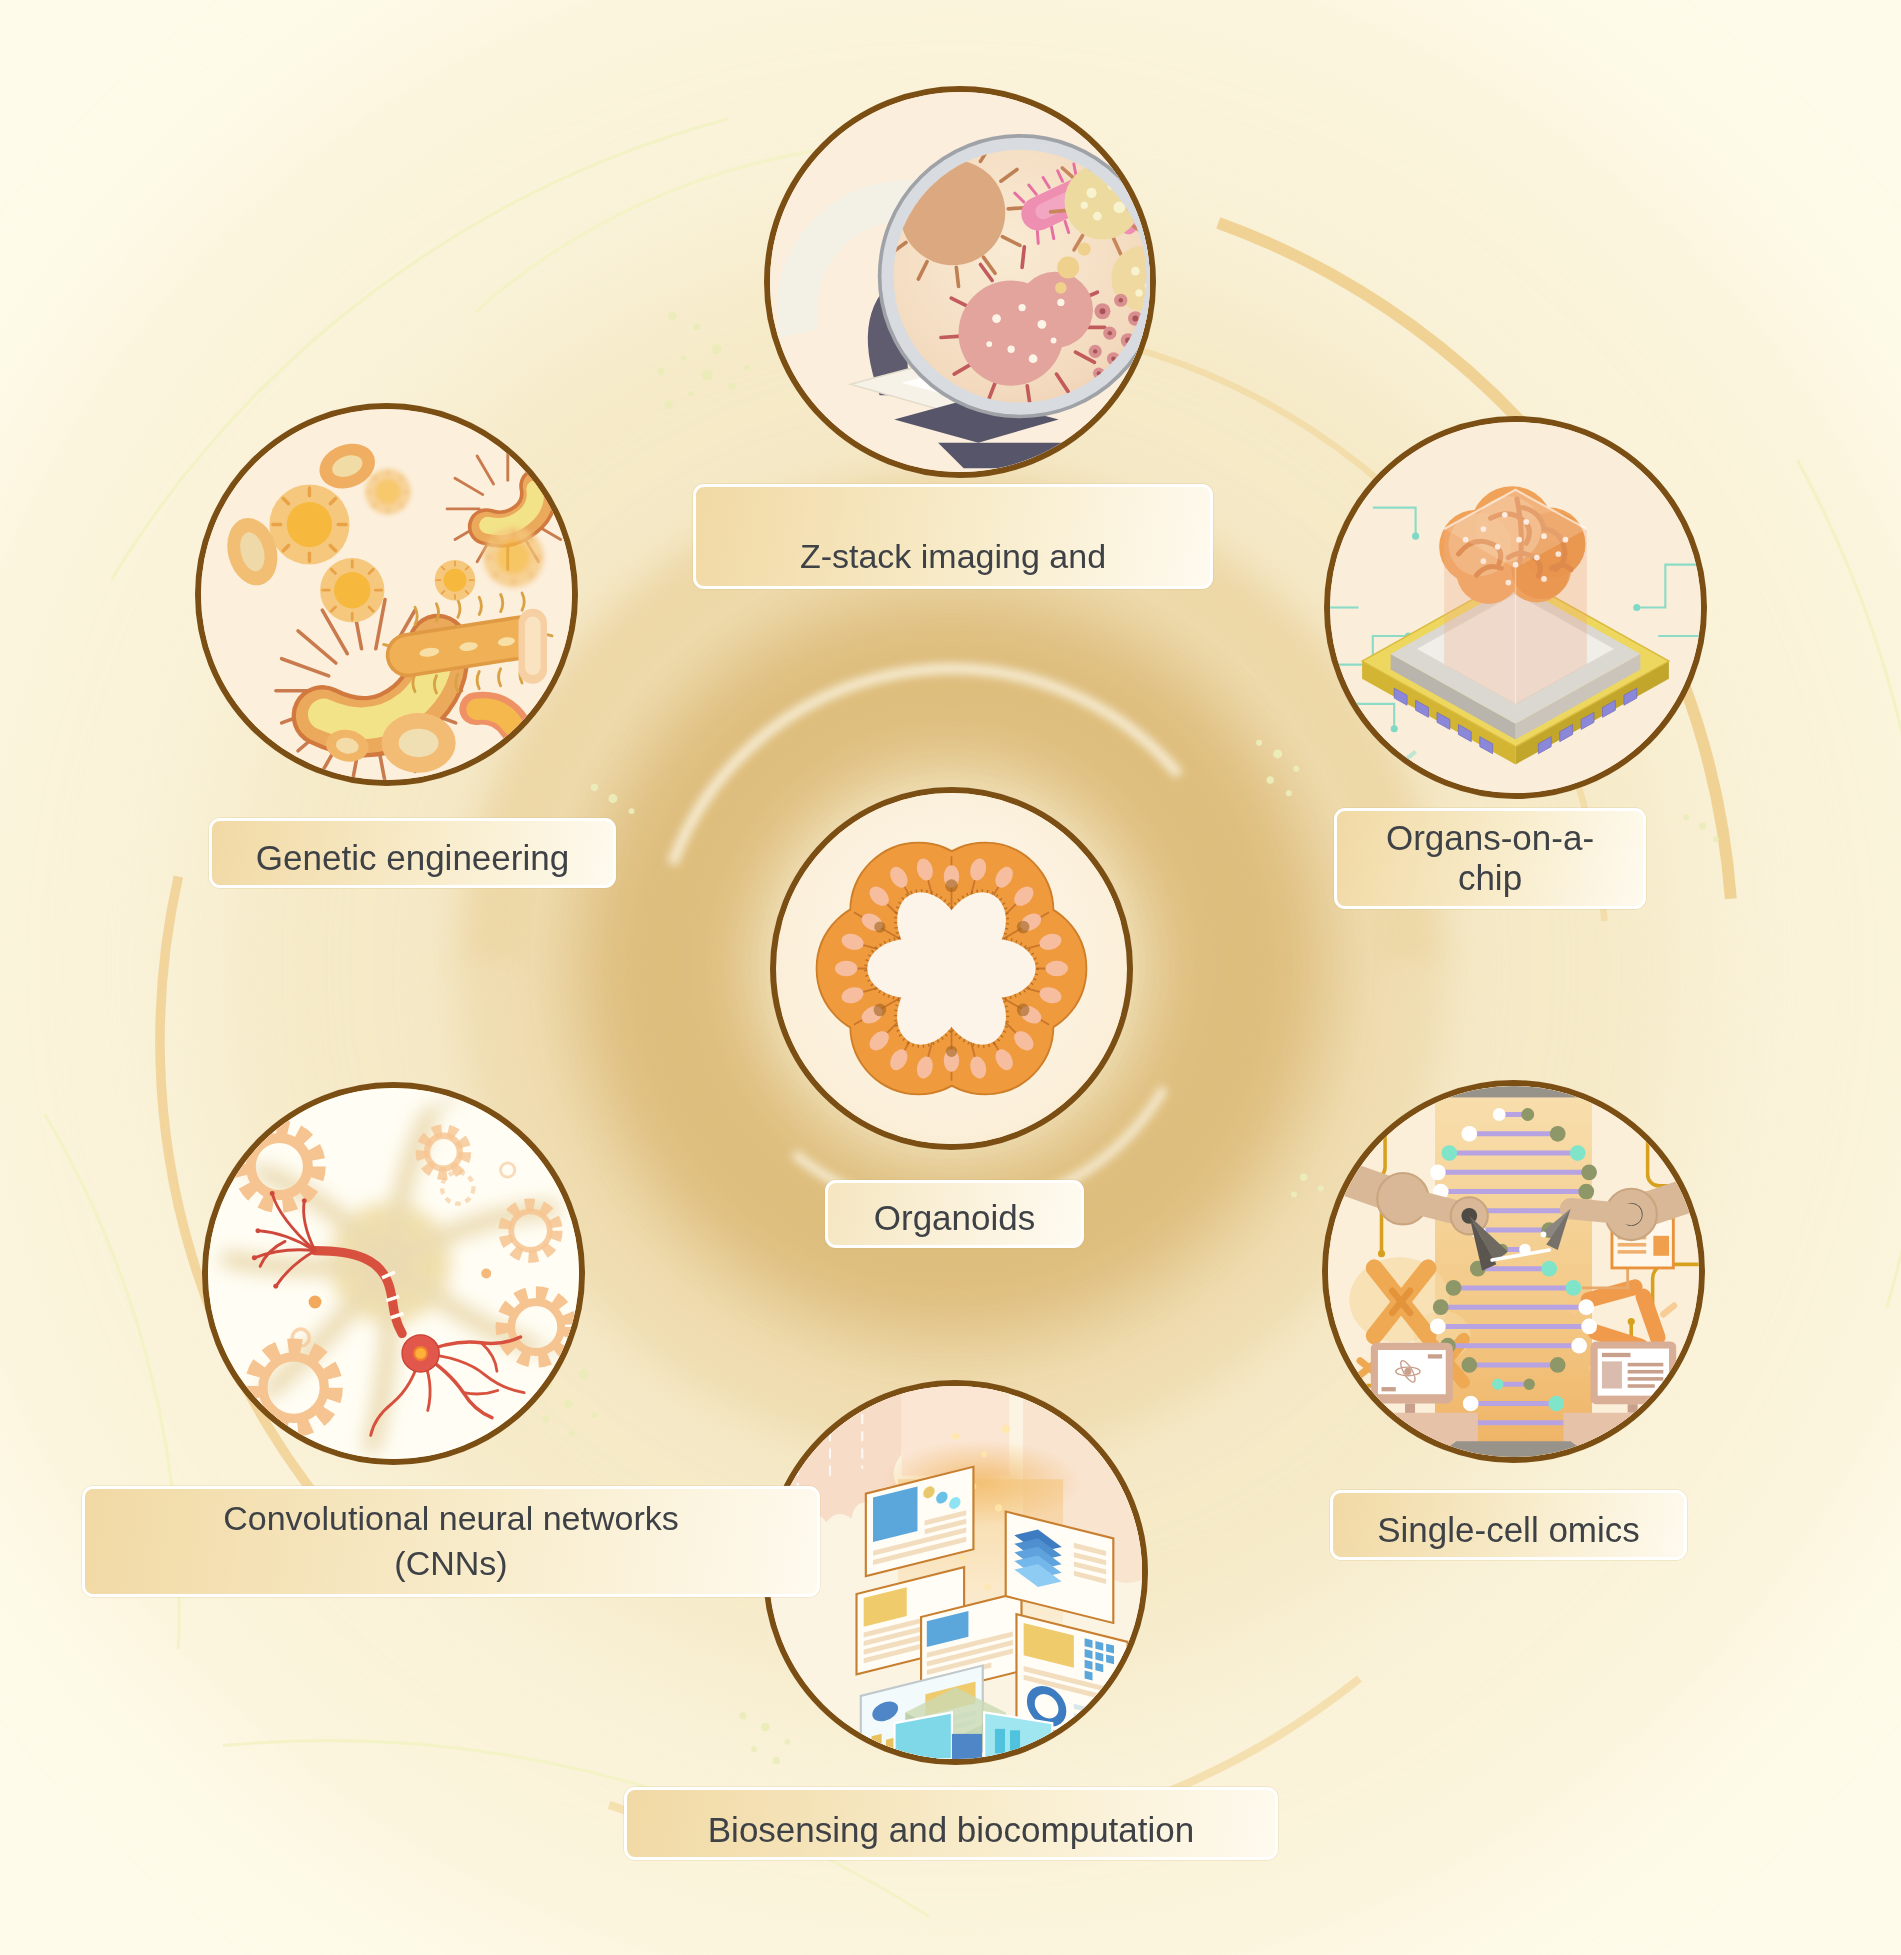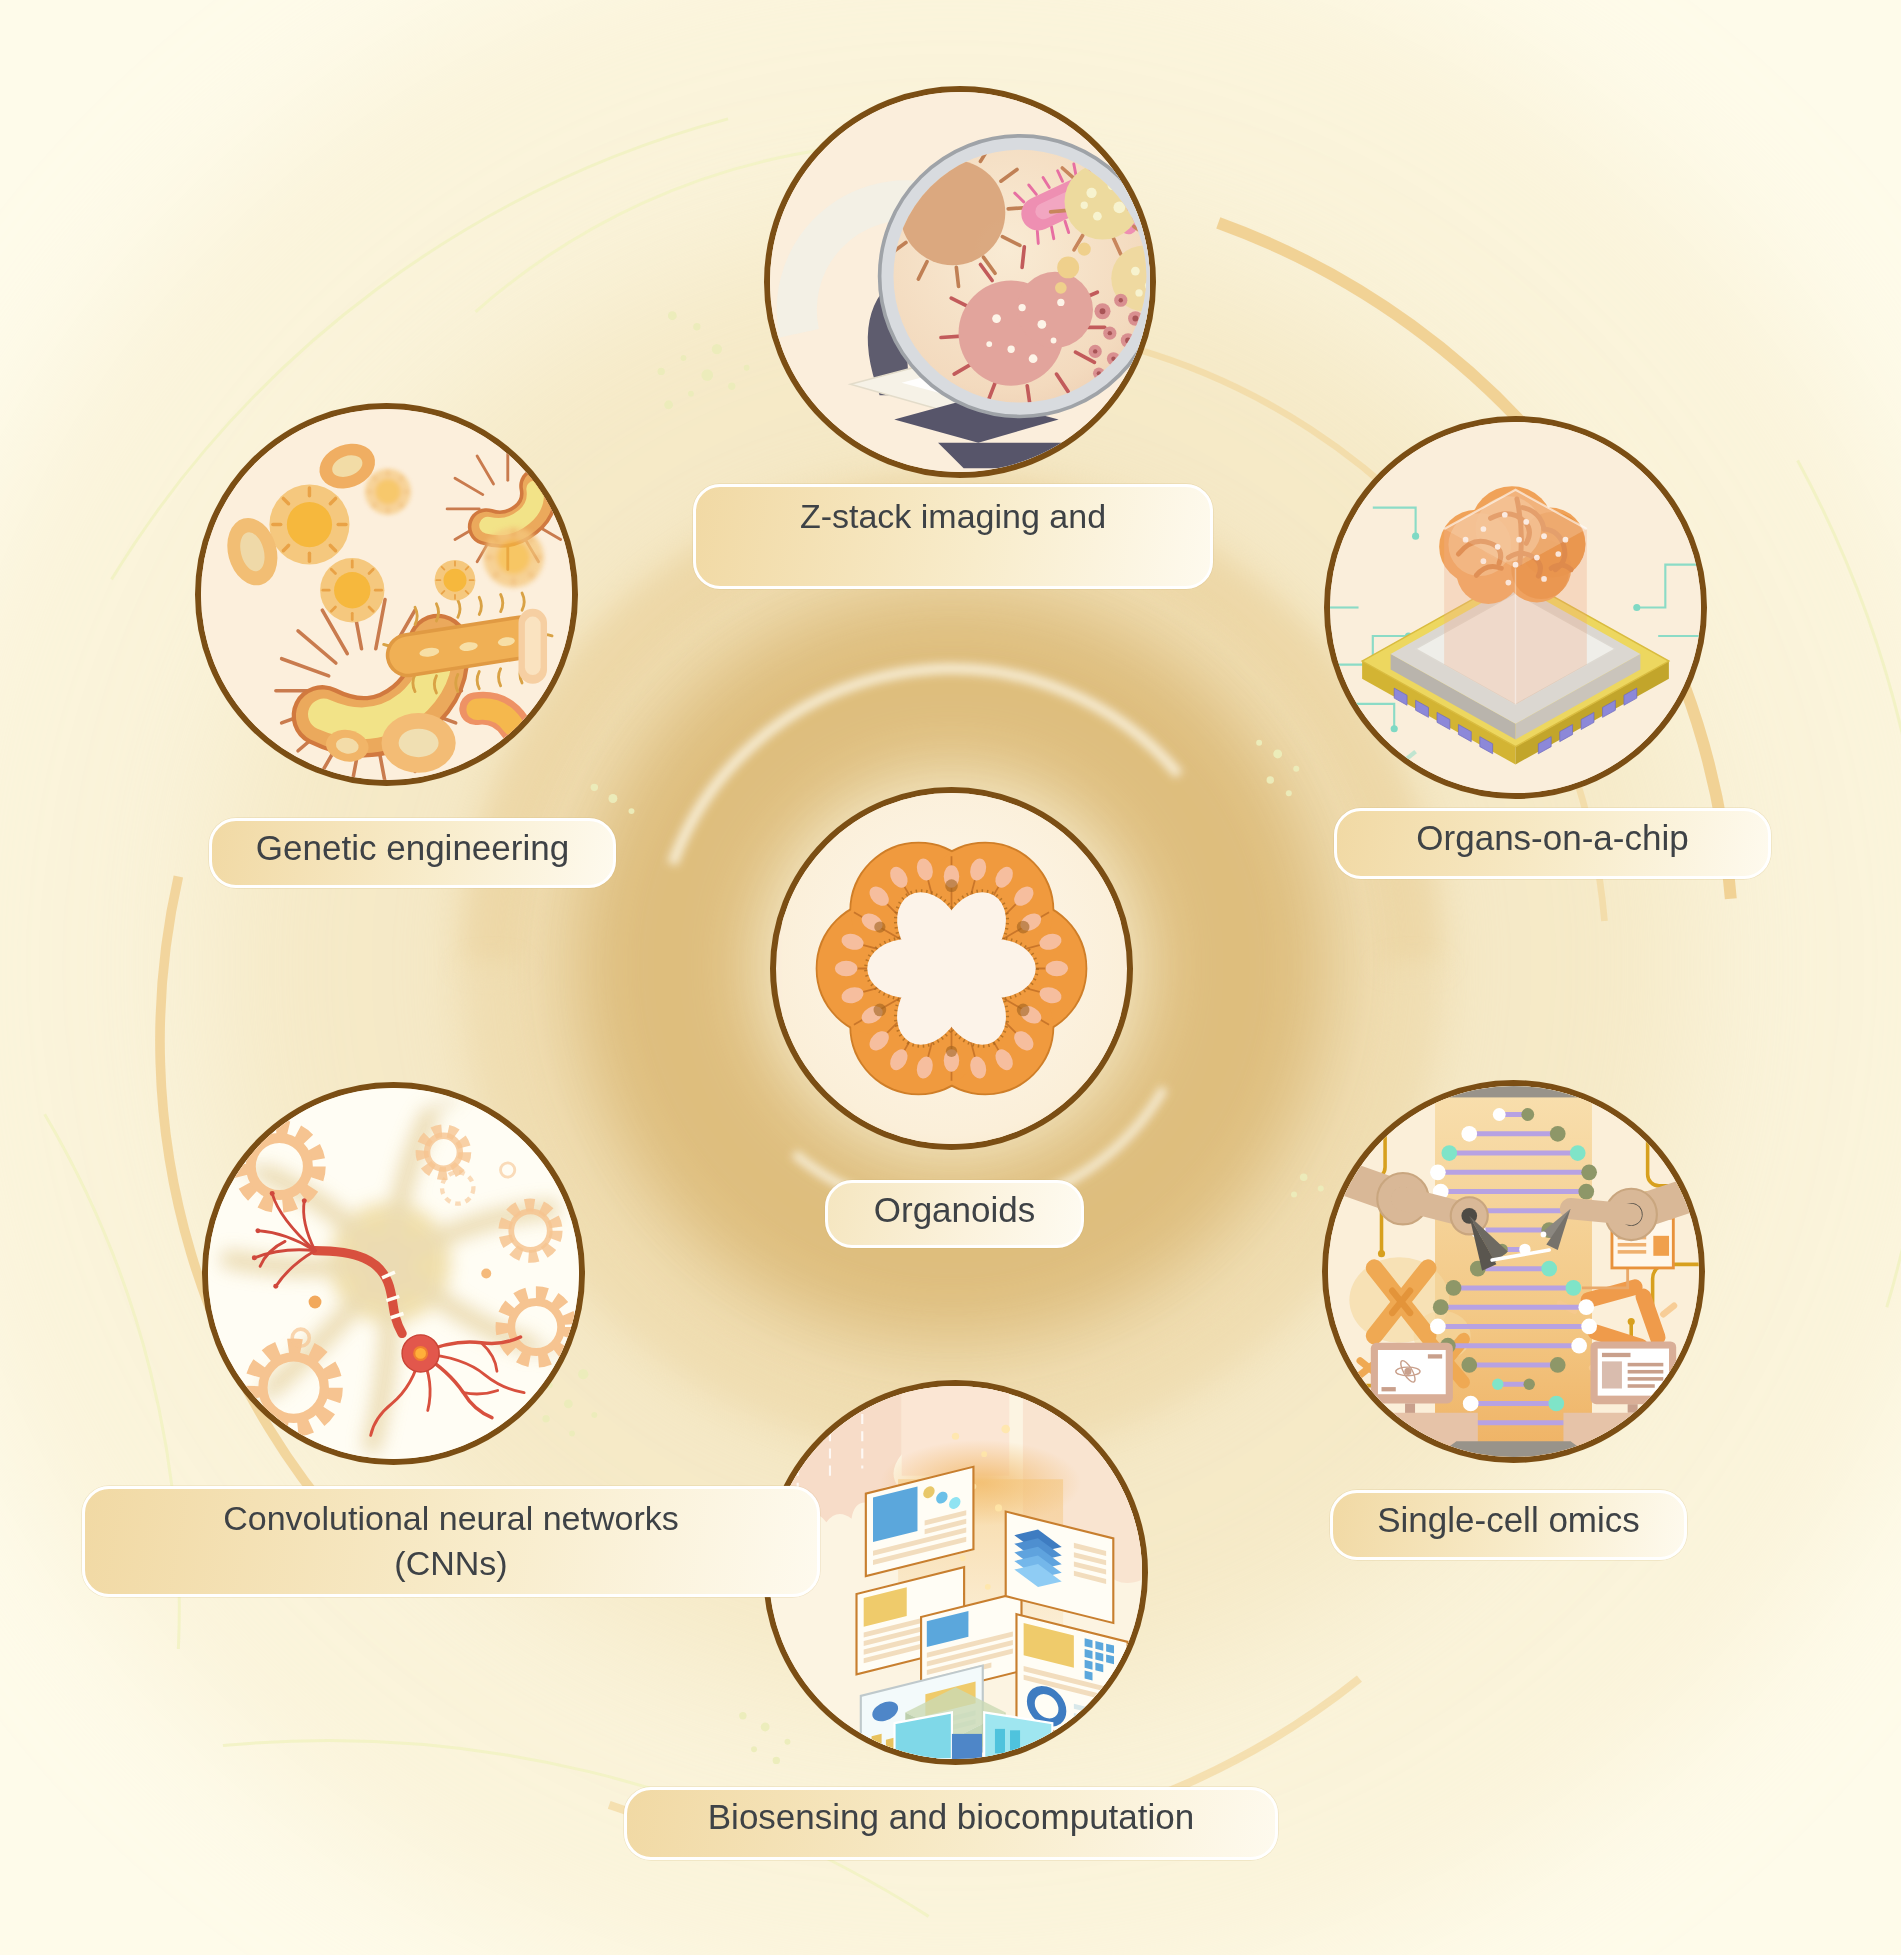--- a/index.html
+++ b/index.html
@@ -2,23 +2,23 @@
 <html style="font-size:12px"><head>
 <meta charset="utf-8">
 <style>
   html,body{margin:0;padding:0;background:#FFFCEE;}
   #stage{position:relative;width:1901px;height:1955px;overflow:hidden;background:#FFFCEE;
          font-family:"Liberation Sans",sans-serif;}
   #bg{position:absolute;left:0;top:0;width:100%;height:100%;}
   .node{position:absolute;border-radius:50%;border:6px solid #7B4E14;overflow:hidden;
         box-sizing:border-box;background:#FBEEDA;}
   .node svg{display:block;width:100%;height:100%;}
-  .label{position:absolute;display:flex;flex-direction:column;align-items:center;justify-content:flex-start;
+  .label{position:absolute;display:flex;flex-direction:column;align-items:center;justify-content:flex-end;
          text-align:center;background:linear-gradient(100deg,#F1D9A4 0%,#F8ECCB 55%,#FEFAEE 100%);
-         border:3.7px solid #FFFFFF;border-radius:27px;color:#3E4246;box-sizing:border-box;
+         border:3.7px solid #FFFFFF;border-radius:11px;color:#3E4246;box-sizing:border-box;
          padding:7.4px 19.3px;box-shadow:0 0 0 0.7px rgba(205,175,115,.25);}
   .label.light{background:linear-gradient(100deg,#F5E6C0 0%,#FBF2DC 55%,#FEFBF1 100%);}
   .label span{display:block;}
 </style>
 </head>
 <body>
 
 <div id="stage">
 
   <svg id="bg" viewBox="0 0 2559 2632" aria-hidden="true">
@@ -966,21 +966,21 @@
   </div>
 
   <div class="label" style="left:693px;top:484px;width:520px;min-height:105px;font-size:34px;line-height:1.32;">
     <span>Z-stack imaging and</span>
   </div>
 
   <div class="label" style="left:181px;top:818px;width:407px;min-height:70px;font-size:35px;margin-left:28px;">
     <span>Genetic engineering</span>
   </div>
 
-  <div class="label" style="left:1334px;top:808px;width:437px;min-height:71px;font-size:35px;">
+  <div class="label" style="left:1334px;top:808px;width:312px;min-height:71px;font-size:35px;">
     <span>Organs-on-a-chip</span>
   </div>
 
   <div class="label light" style="left:825px;top:1180px;width:259px;min-height:68px;font-size:35px;">
     <span>Organoids</span>
   </div>
 
   <div class="label" style="left:1330px;top:1490px;width:357px;min-height:70px;font-size:35px;">
     <span>Single-cell omics</span>
   </div>

